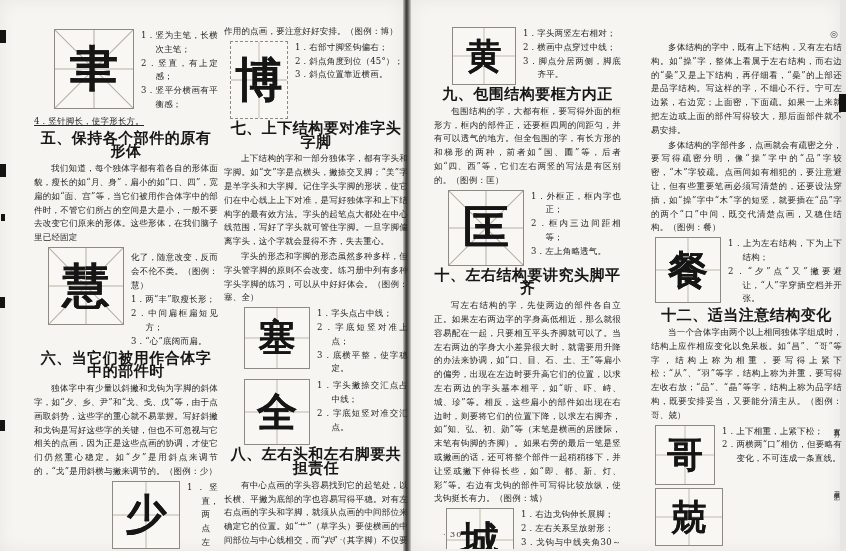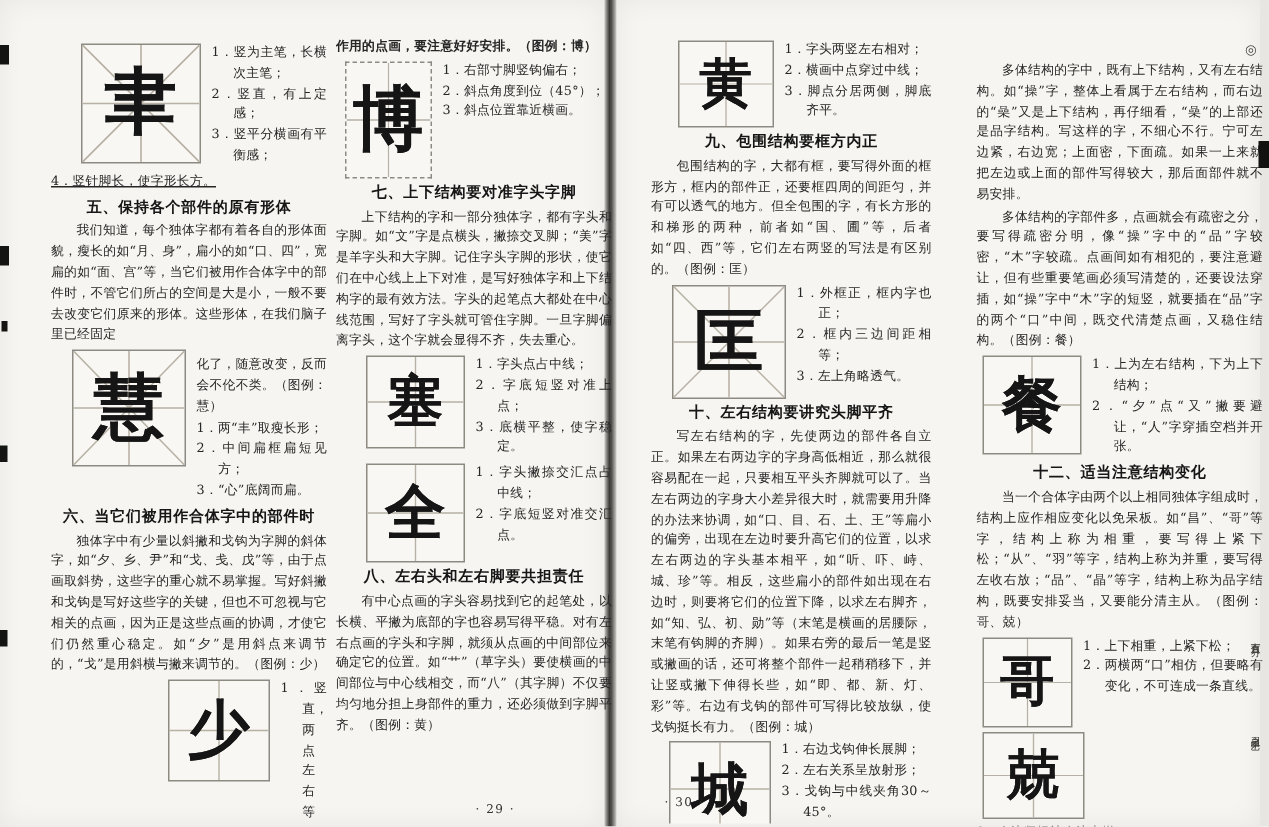--- a/index.html
+++ b/index.html
@@ -17,22 +17,22 @@
   .col{
     position:absolute;width:184px;height:524px;overflow:hidden;
     font-size:8.5px;line-height:13.8px;text-align:justify;
     letter-spacing:.2px;color:#262626;
   }
   #col0{left:34px;top:27px;}
   #col1{left:224px;top:25px;}
   #col2{left:434px;top:25px;width:187px;}
   #col3{left:651px;top:25px;width:191px;margin-top:16px;}
   .para{text-indent:2em;margin:0 0 1px 0;}
-  .para.noindent{text-indent:0;font-weight:bold;}
-  .heading{font-weight:bold;text-align:center;font-size:10px;margin:3px 0 3px 0;color:#161616;letter-spacing:.5px;}
+  .para.noindent{text-indent:0;}
+  .heading{font-weight:bold;text-align:center;font-size:15px;margin:3px 0 3px 0;color:#161616;letter-spacing:.5px;}
   .contline{margin:0 0 1px 0;text-decoration:underline;}
   .figure{display:flex;gap:7px;margin:2px 0 3px 0;align-items:flex-start;}
   .gridbox{position:relative;flex:none;background:#f8f7f3;}
   .gridbox svg{position:absolute;left:0;top:0;width:100%;height:100%;}
   .bigchar{
     position:absolute;inset:0;display:flex;align-items:center;justify-content:center;
     font-weight:bold;color:#151515;font-family:"DejaVu Serif",serif;
     text-shadow:0 0 .4px #222;
   }
   .figside{flex:1;min-width:0;}
@@ -134,20 +134,21 @@
         <div class="bigchar" style="font-size: 47px;">博</div>
       </div>
       <div class="figside">
         <div class="figitem">1．右部寸脚竖钩偏右；</div>
         <div class="figitem">2．斜点角度到位（45°）；</div>
         <div class="figitem">3．斜点位置靠近横画。</div>
       </div>
     </div>
     <div class="heading">七、上下结构要对准字头字脚</div>
     <div class="para">上下结构的字和一部分独体字，都有字头和字脚。如“文”字是点横头，撇捺交叉脚；“美”字是羊字头和大字脚。记住字头字脚的形状，使它们在中心线上上下对准，是写好独体字和上下结构字的最有效方法。字头的起笔点大都处在中心线范围，写好了字头就可管住字脚。一旦字脚偏离字头，这个字就会显得不齐，失去重心。</div>
+    <div class="para">字头的形态和字脚的形态虽然多种多样，但字头管字脚的原则不会改变。练习册中列有多种字头字脚的练习，可以从中好好体会。（图例：塞、全）</div>
     <div class="figure">
       <div class="gridbox" style="width: 64px; height: 60px; margin-left: 20px; border: 1px solid rgb(141, 138, 130);">
         <svg viewBox="0 0 100 100" preserveAspectRatio="none">
           <g stroke="#b7b0a4" stroke-width="1.4" vector-effect="non-scaling-stroke">
             <line x1="50" y1="0" x2="50" y2="100"></line>
             <line x1="0" y1="50" x2="100" y2="50"></line>
           </g>
         </svg>
         <div class="bigchar" style="font-size: 37px;">塞</div>
       </div>

